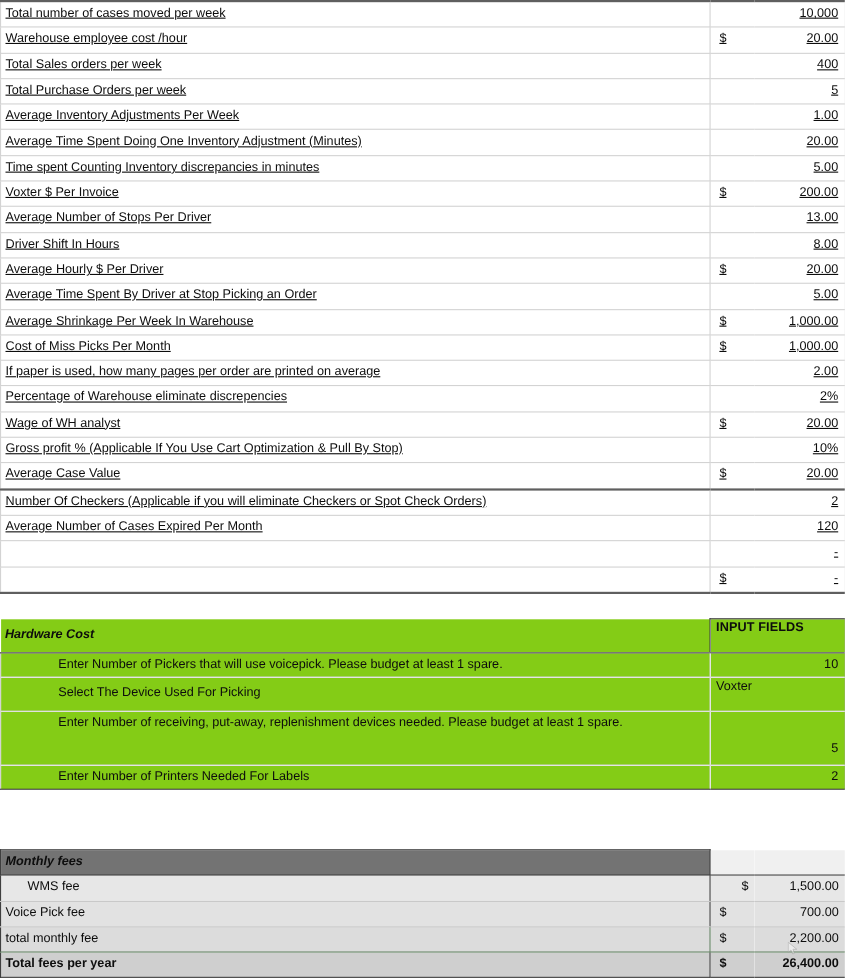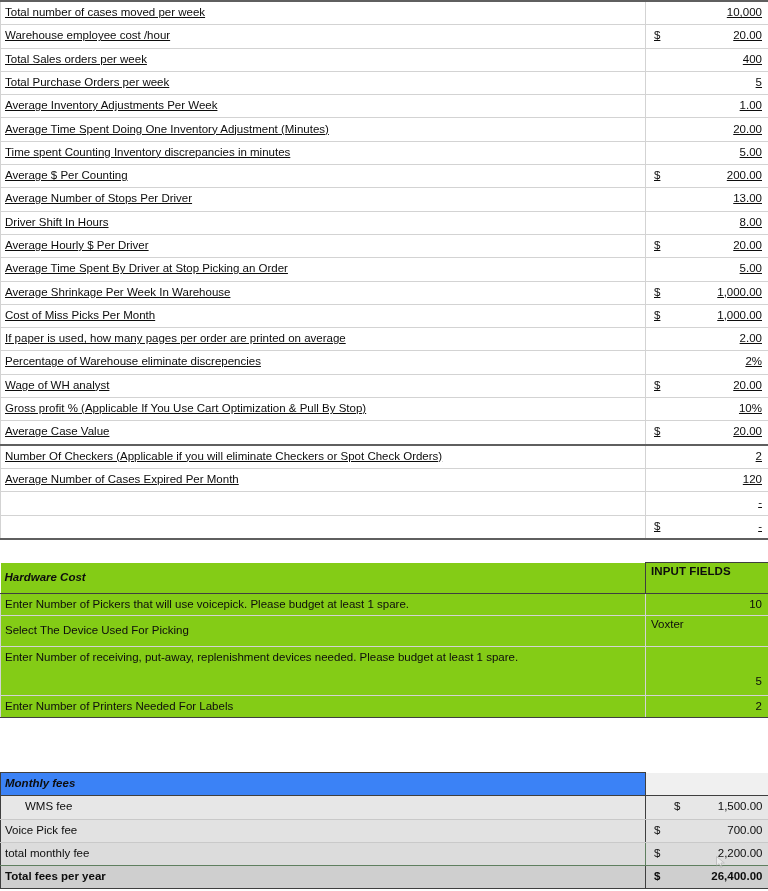--- a/index.html
+++ b/index.html
@@ -115,20 +115,21 @@
   #tbl-hardware tr.hdr td.c-input {
     border-top: 1.5px solid #3f3f3f;
     border-left: 1.5px solid #3f3f3f;
     border-right: 1.5px solid #3f3f3f;
     font-weight: bold;
     letter-spacing: .1px;
   }
   #tbl-hardware tr.body td.c-label {
     border: 1px solid #d3d3d3;
     border-top-color: #7a7a7a;
+    padding-left: 48px;
   }
   #tbl-hardware tr.body td.c-input {
     border-bottom: 1px solid #d3d3d3;
     border-left: 1.5px solid #3f3f3f;
     border-right: 1.5px solid #3f3f3f;
   }
   #tbl-hardware tr.body.first td.c-label {
     border-top: 1.5px solid #3f3f3f;
   }
   #tbl-hardware tr.body.first td.c-input {
@@ -159,21 +160,21 @@
   #tbl-fees {
     position: absolute;
     left: 0;
     top: 772px;
   }
   #tbl-fees td {
     height: 22.3px;
     border-bottom: 1px solid #c9c9c9;
   }
   #tbl-fees tr.hdr td.c-label {
-    background: #3b82f6;
+    background: #737373;
     border: 1.5px solid #3f3f3f;
     font-style: italic;
     font-weight: bold;
   }
   #tbl-fees tr.hdr td.c-cur,
   #tbl-fees tr.hdr td.c-val {
     background: #f0f0f0;
     border: none;
     border-bottom: 1.5px solid #3f3f3f;
   }
@@ -307,21 +308,21 @@
           </td>
           <td class="c-cur">
             <div class="cur"></div>
           </td>
           <td class="c-val">
             <div class="num">5.00</div>
           </td>
         </tr>
         <tr>
           <td class="c-label">
-            <div class="lbl">Average $ Per Counting</div>
+            <div class="lbl">Voxter $ Per Invoice</div>
           </td>
           <td class="c-cur">
             <div class="cur">$</div>
           </td>
           <td class="c-val">
             <div class="num">200.00</div>
           </td>
         </tr>
         <tr>
           <td class="c-label">

